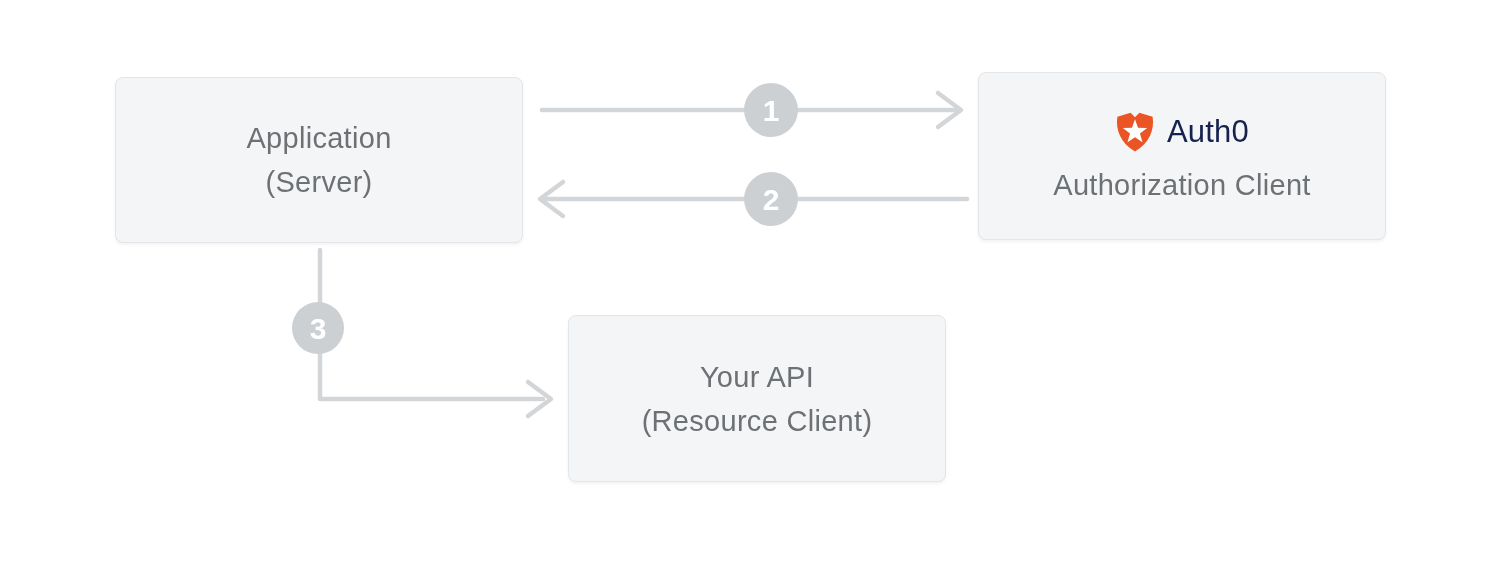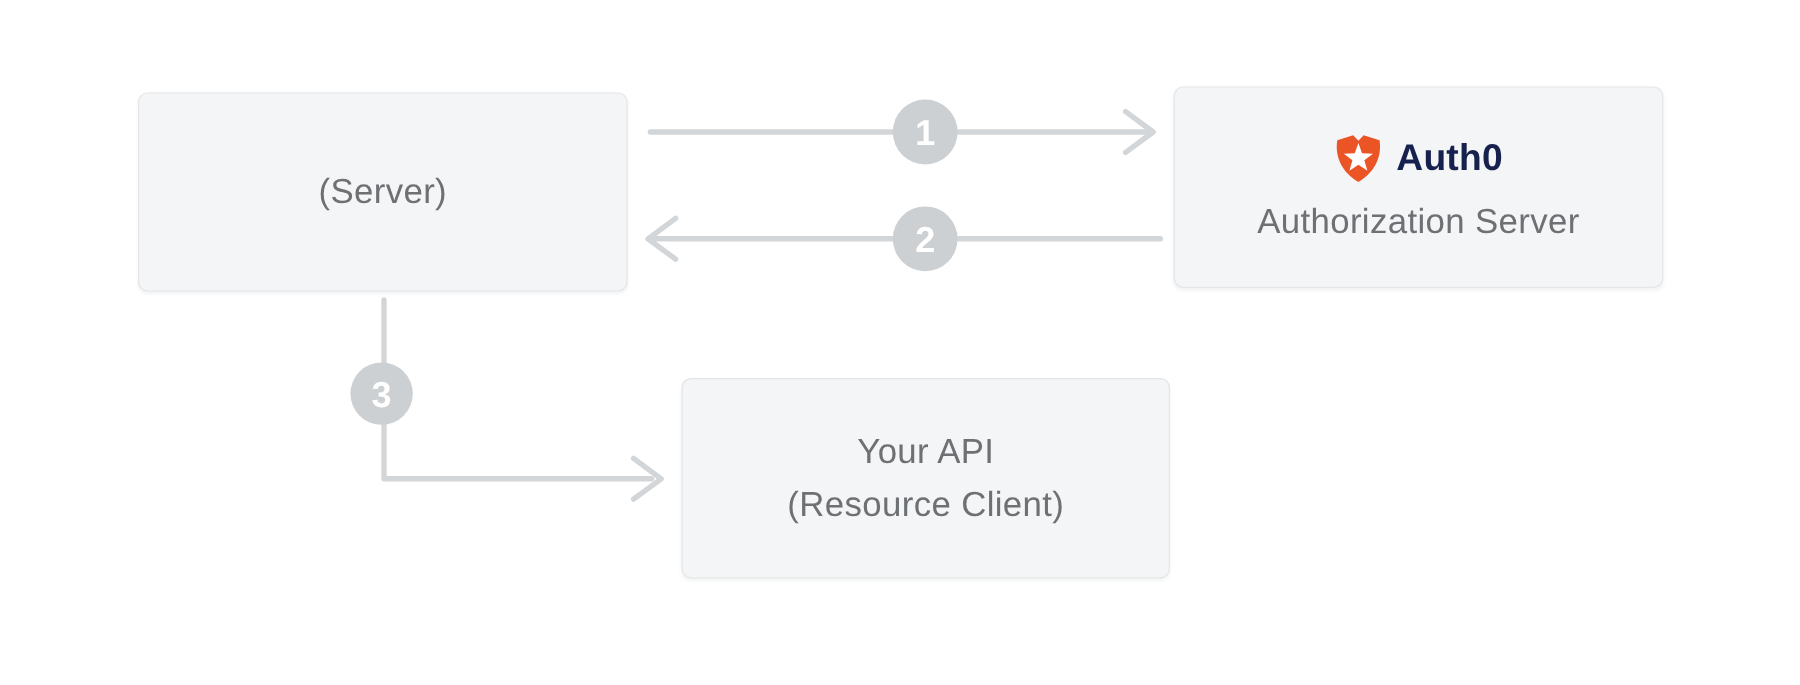--- a/index.html
+++ b/index.html
@@ -27,34 +27,34 @@
     align-items: center;
     justify-content: center;
     color: #6e7174;
     font-size: 29px;
     letter-spacing: 0.3px;
     text-align: center;
   }
   .box .line { display: block; line-height: 44px; }
   .app-box  { left: 115px; top: 77px;  width: 408px; height: 166px; }
   .auth-box { left: 978px; top: 72px;  width: 408px; height: 168px; }
-  .api-box  { left: 568px; top: 315px; width: 407px; height: 167px; }
+  .api-box  { left: 568px; top: 315px; width: 378px; height: 167px; }
 
   .brand-row {
     display: flex;
     align-items: center;
     gap: 12px;
     margin-bottom: 14px;
   }
   .auth0-shield { display: inline-flex; width: 40px; height: 44px; }
   .auth0-shield svg { width: 100%; height: 100%; }
   .brand-name {
     color: #16214d;
     font-size: 31px;
-    font-weight: 700;
+    font-weight: 400;
     letter-spacing: 0.2px;
   }
   .auth-label { line-height: 34px; }
 
   svg.connectors {
     position: absolute;
     left: 0; top: 0;
     width: 1500px;
     height: 571px;
     pointer-events: none;
@@ -74,34 +74,35 @@
     font-weight: 700;
     text-anchor: middle;
   }
 </style>
 </head>
 <body>
 
 <div class="stage">
 
   <div class="box app-box">
+    <span class="line">Application</span>
     <span class="line">(Server)</span>
   </div>
 
   <div class="box auth-box">
     <div class="brand-row">
       <span class="auth0-shield">
         <svg viewBox="0 0 100 100" aria-hidden="true">
           <path d="M50 13 L39 2 L6 12 C1 43 13 77 50 99 C87 77 99 43 94 12 L61 2 Z" fill="#eb5424"></path>
           <polygon fill="#ffffff" points="50,18 57.6,39.5 80.4,40.1 62.4,54.0 68.8,75.9 50,63 31.2,75.9 37.6,54.0 19.6,40.1 42.4,39.5"></polygon>
         </svg>
       </span>
       <span class="brand-name">Auth0</span>
     </div>
-    <div class="auth-label">Authorization Server</div>
+    <div class="auth-label">Authorization Client</div>
   </div>
 
   <div class="box api-box">
     <span class="line">Your API</span>
     <span class="line">(Resource Client)</span>
   </div>
 
   <svg class="connectors" viewBox="0 0 1500 571">
 
     <path class="connector-line" d="M542 110 H956"></path>

